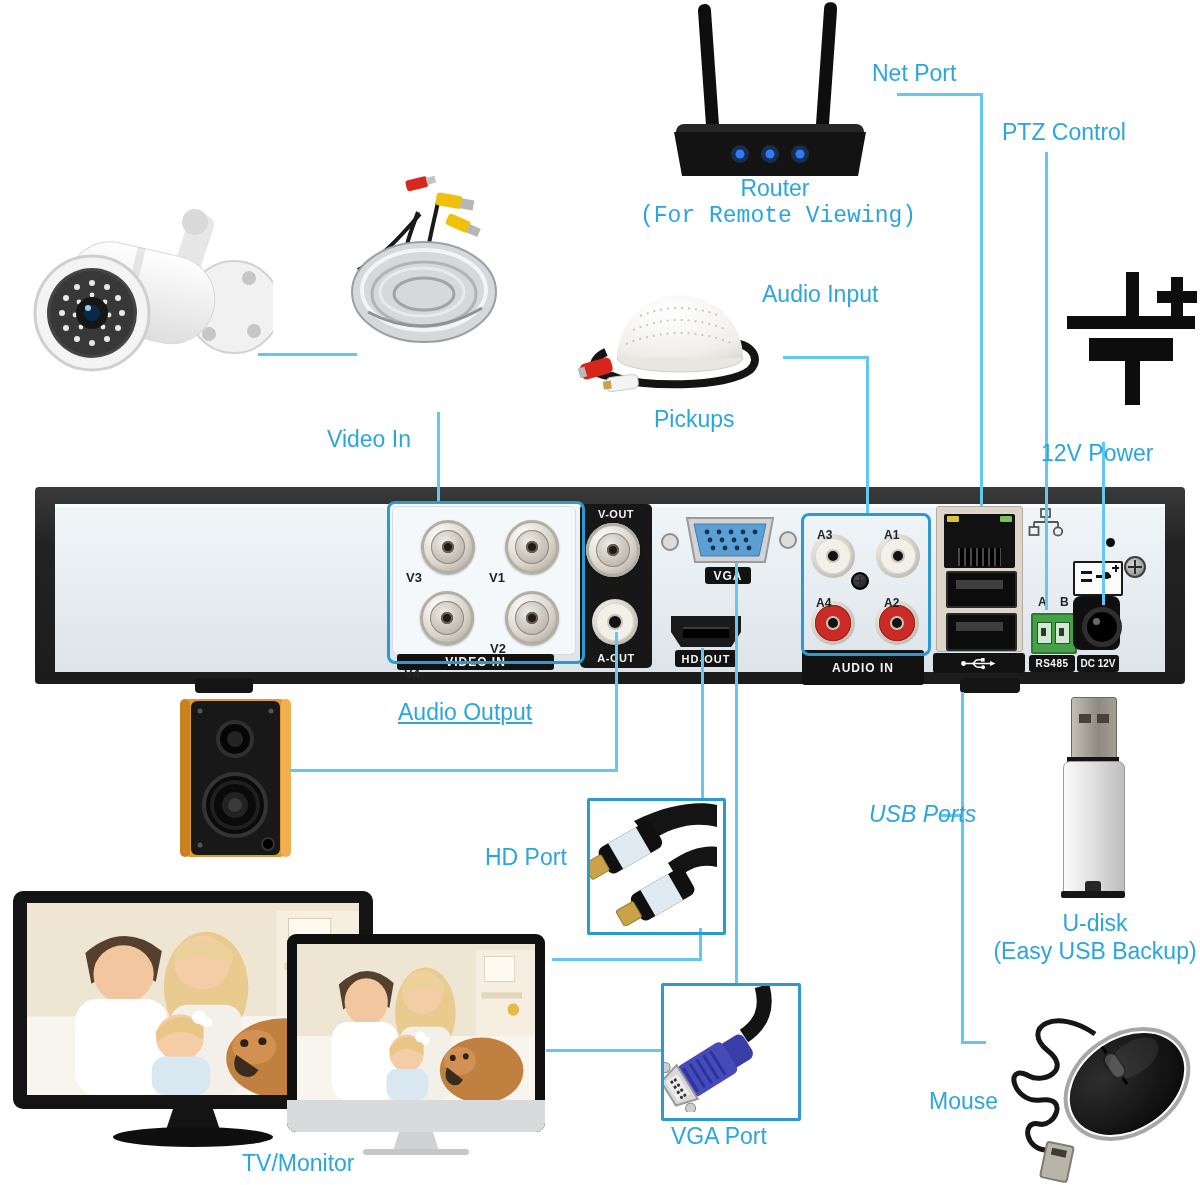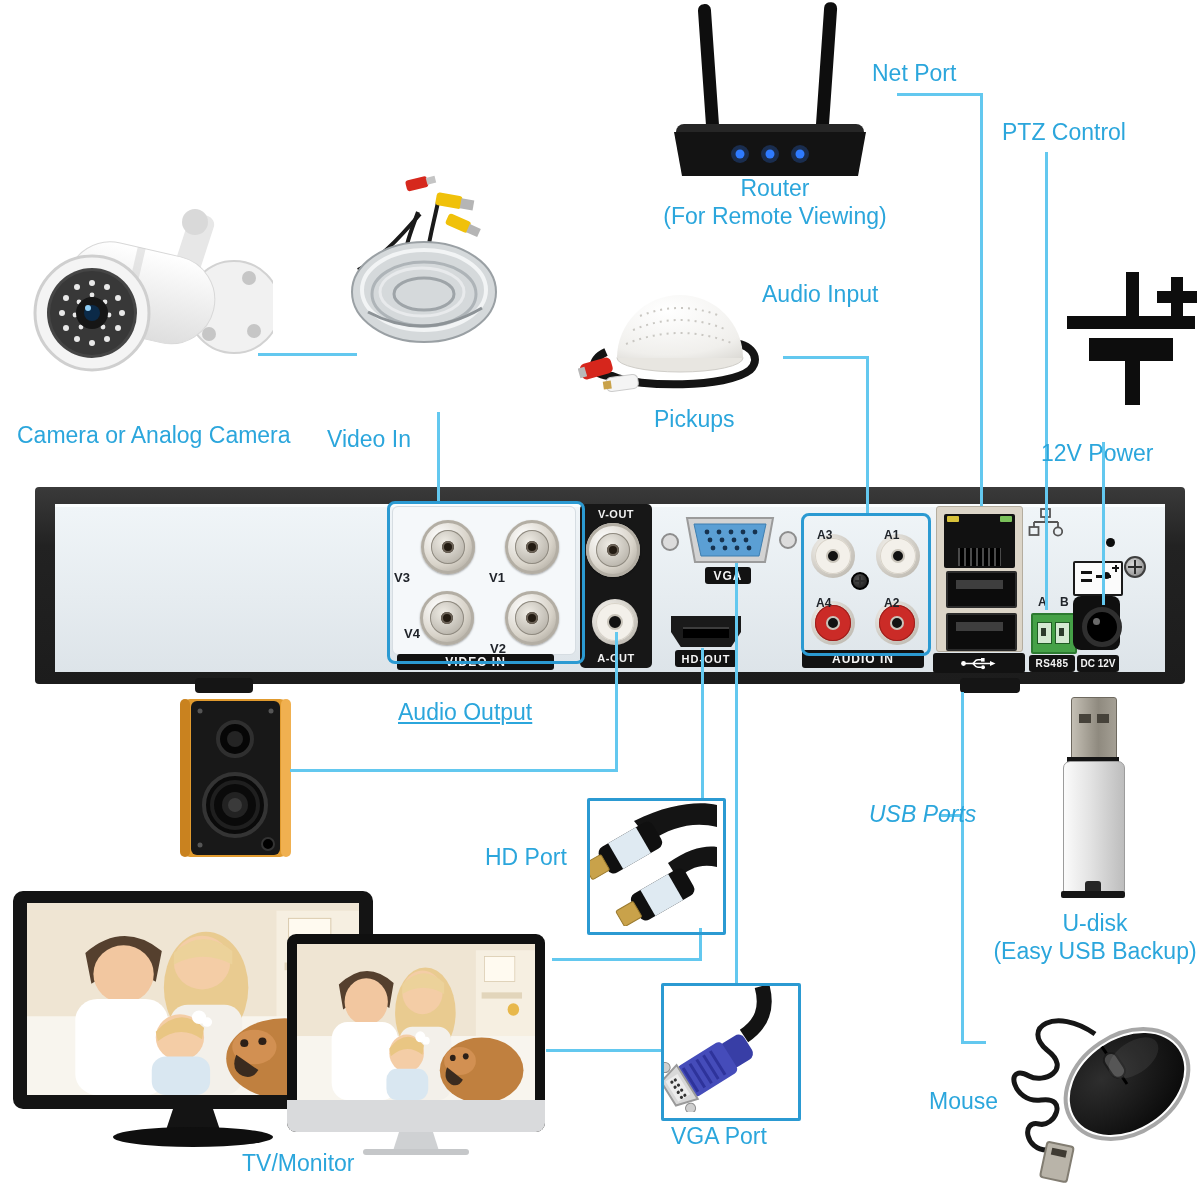--- a/index.html
+++ b/index.html
@@ -254,23 +254,23 @@
   <div class="dvr-face"></div>
   <div class="dvr-bevel"></div>
   <div class="dvr-foot" style="left:195px;top:678px;width:58px;"></div>
   <div class="dvr-foot" style="left:960px;top:678px;width:60px;"></div>
 
   <div class="panel-white" style="left:392px;top:506px;width:182px;height:147px;"></div>
   <div class="bnc" style="left:421px;top:520px;"></div>
   <div class="bnc" style="left:505px;top:520px;"></div>
   <div class="bnc" style="left:420px;top:591px;"></div>
   <div class="bnc" style="left:505px;top:591px;"></div>
-  <div class="plabel" style="left:394px;top:570px;">V3</div>
+  <div class="plabel" style="left:406px;top:570px;">V3</div>
   <div class="plabel" style="left:489px;top:570px;">V1</div>
-  <div class="plabel" style="left:404px;top:626px;">V4</div>
+  <div class="plabel" style="left:404px;top:666px;">V4</div>
   <div class="plabel" style="left:490px;top:641px;">V2</div>
   <div class="badge" style="left:397px;top:654px;width:157px;height:16px;">VIDEO IN</div>
 
   <div class="blackpanel" style="left:580px;top:504px;width:72px;height:164px;">
     <div class="wtext" style="top:4px;">V-OUT</div>
     <div class="wtext" style="bottom:4px;top:auto;">A-OUT</div>
   </div>
   <div class="bnc" style="left:586px;top:523px;"></div>
   <div class="rca" style="left:592px;top:599px;width:46px;height:46px;">
     <div class="ring white"></div>
@@ -320,21 +320,21 @@
   </div>
   <div class="rca" style="left:875px;top:601px;">
     <div class="ring red"></div>
       <div class="hole"></div>
   </div>
   <div class="plabel" style="left:817px;top:528px;font-size:12px;">A3</div>
   <div class="plabel" style="left:884px;top:528px;font-size:12px;">A1</div>
   <div class="plabel" style="left:816px;top:596px;font-size:12px;">A4</div>
   <div class="plabel" style="left:884px;top:596px;font-size:12px;">A2</div>
   <div class="screwhead" style="left:851px;top:572px;width:14px;height:14px;background:radial-gradient(circle at 38% 35%,#555,#111);border-color:#000;"></div>
-  <div class="badge" style="left:802px;top:650px;width:122px;height:18px;">AUDIO IN</div>
+  <div class="badge" style="left:802px;top:650px;width:122px;height:35px;">AUDIO IN</div>
 
   <div class="housing">
     <div class="rj45">
       <div class="led" style="left:3px;background:#d8c23a;"></div>
       <div class="led" style="left:56px;background:#7ac15a;"></div>
       <div class="rjpins"></div>
     </div>
     <div class="usbport" style="top:64px;height:33px;">
         <div class="tongue"></div>
       </div>
@@ -495,25 +495,24 @@
       <ellipse cx="142" cy="92" rx="62" ry="45" fill="url(#mouseGrad)"></ellipse>
       <path d="M142 47 V92" stroke="#000" stroke-width="3"></path>
       <rect x="135" y="56" width="14" height="27" rx="7" fill="#4a4a4a" stroke="#1c1c1c" stroke-width="2"></rect>
       <ellipse cx="162" cy="74" rx="28" ry="16" fill="#ffffff" opacity=".07"></ellipse>
     </g>
   </svg>
 
   <div class="lbl" style="left:872px;top:61px;">Net Port</div>
   <div class="lbl" style="left:1002px;top:120px;">PTZ Control</div>
   <div class="lbl center" style="left:640px;top:176px;width:270px;">Router</div>
-  <div class="lbl center" style="left:640px;top:204px;width:270px;">(For Remote Viewing)</div>
+  <div class="lbl center" style="left:640px;top:204px;width:270px;font-family:Liberation Mono, monospace;">(For Remote Viewing)</div>
   <div class="lbl" style="left:762px;top:282px;">Audio Input</div>
   <div class="lbl" style="left:654px;top:407px;">Pickups</div>
   <div class="lbl" style="left:1041px;top:410px;margin-top:31px;">12V Power</div>
-  <div class="lbl" style="left:17px;top:423px;">Camera or Analog Camera</div>
   <div class="lbl" style="left:327px;top:427px;">Video In</div>
   <div class="lbl" style="left:398px;top:700px;text-decoration:underline;">Audio Output</div>
   <div class="lbl" style="left:485px;top:845px;">HD Port</div>
   <div class="lbl" style="left:869px;top:802px;font-style:italic;">USB Ports</div>
   <div class="lbl center" style="left:985px;top:911px;width:220px;">U-disk</div>
   <div class="lbl center" style="left:985px;top:939px;width:220px;">(Easy USB Backup)</div>
   <div class="lbl" style="left:242px;top:1151px;">TV/Monitor</div>
   <div class="lbl" style="left:671px;top:1124px;">VGA Port</div>
   <div class="lbl" style="left:913px;top:1089px;margin-left:16px;">Mouse</div>
 

